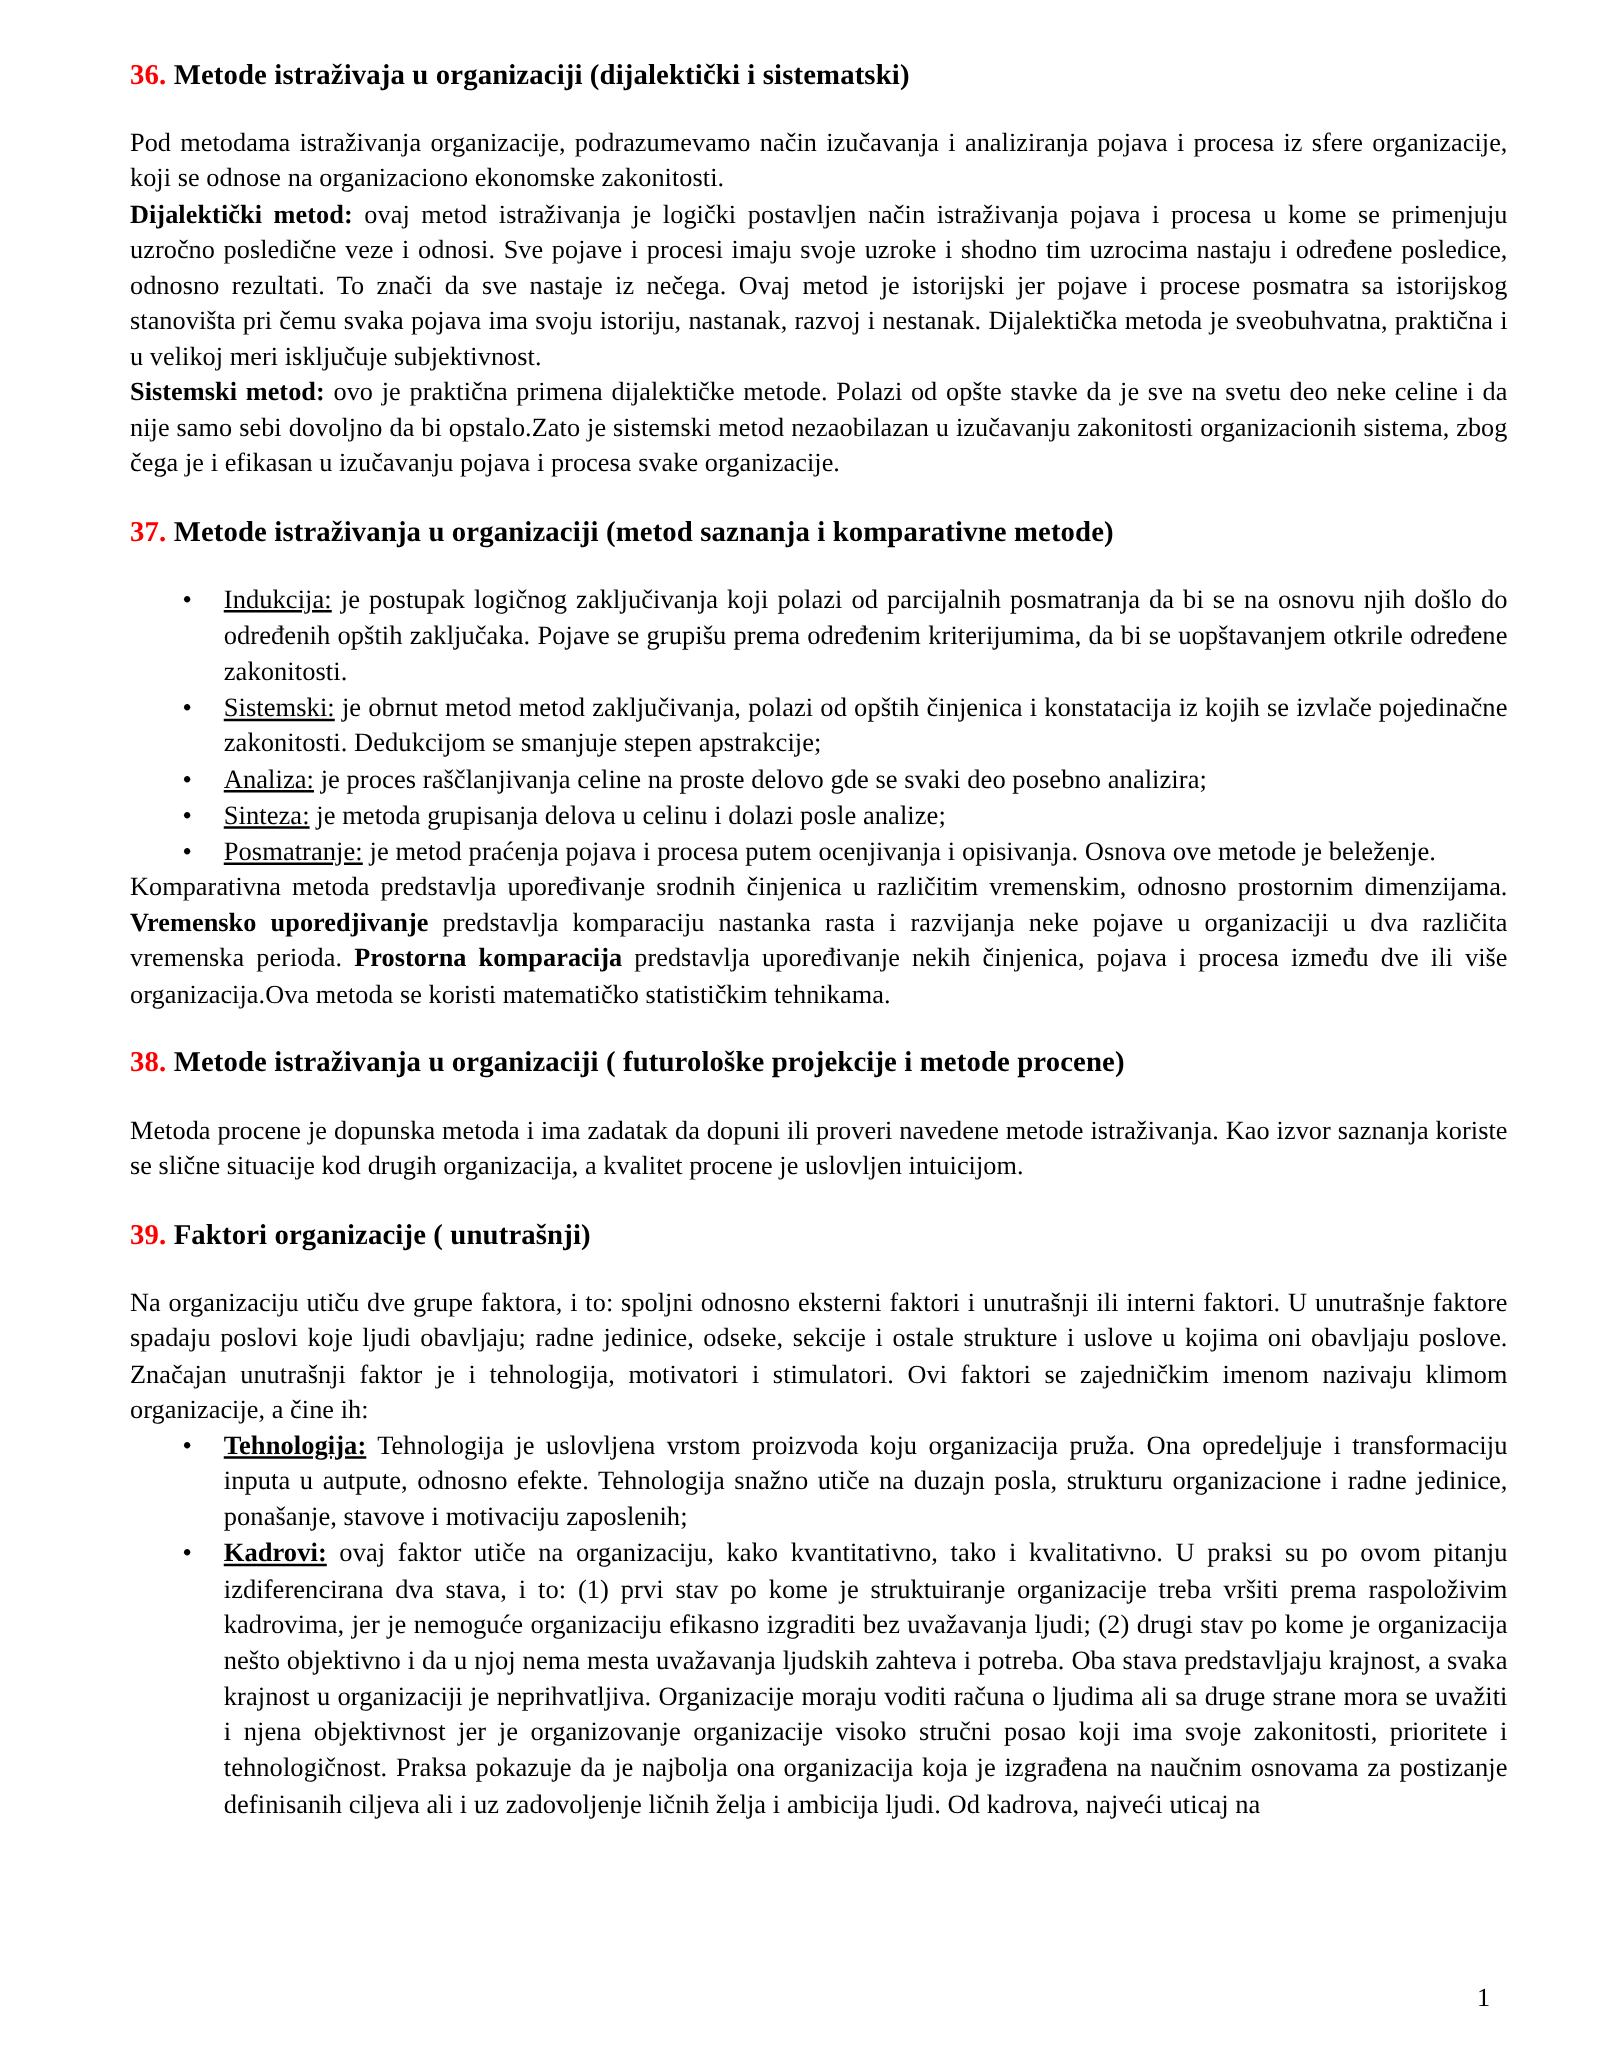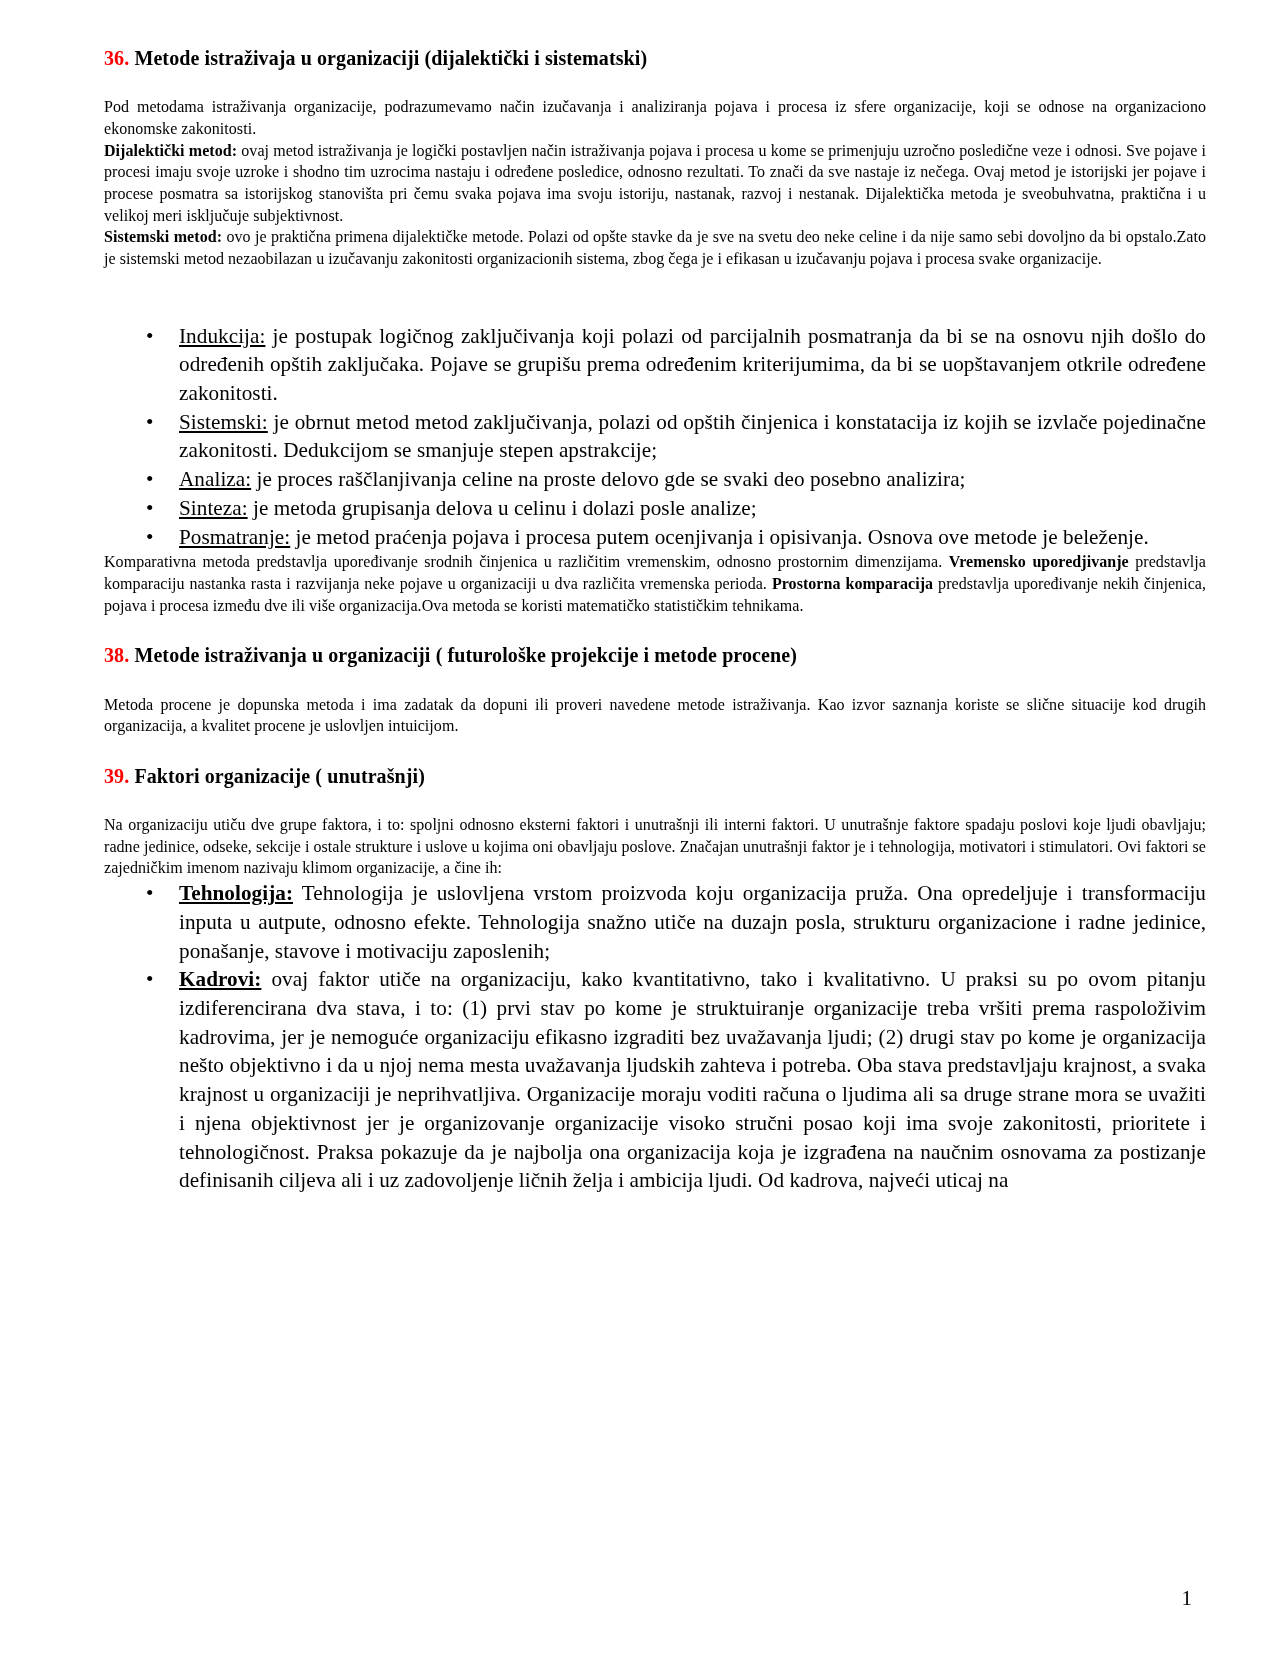--- a/index.html
+++ b/index.html
@@ -19,31 +19,31 @@
     width: 1280px;
     min-height: 1653px;
     box-sizing: border-box;
     padding: 46px 75px 30px 104px;
     background: #ffffff;
   }
   .doc-body {
     width: 1102px;
   }
   h2.section-heading {
-    font-size: 20px;
+    font-size: 23px;
     font-weight: bold;
     line-height: 1.26;
     margin: 0 0 0 0;
     letter-spacing: 0.1px;
   }
   h2.section-heading .num {
     color: #ff0000;
   }
   p.para {
-    font-size: 16px;
+    font-size: 21px;
     line-height: 1.355;
     margin: 0;
     text-align: justify;
     text-justify: inter-word;
     letter-spacing: 0.05px;
   }
   p.para.last-line-left {
     text-align-last: left;
   }
   .gap-after-heading { height: 25px; }
@@ -89,20 +89,21 @@
   <div class="doc-body">
 
     <h2 class="section-heading"><span class="num">36.</span><span> Metode istraživaja u organizaciji (dijalektički i sistematski)</span></h2>
     <div class="gap-after-heading"></div>
     <p class="para last-line-left"><span>Pod metodama istraživanja organizacije, podrazumevamo način izučavanja i analiziranja pojava i procesa iz sfere organizacije, koji se odnose na organizaciono ekonomske zakonitosti.</span></p>
     <p class="para"><b class="term">Dijalektički metod:</b><span> ovaj metod istraživanja je logički postavljen način istraživanja pojava i procesa u kome se primenjuju uzročno posledične veze i odnosi. Sve pojave i procesi imaju svoje uzroke i shodno tim uzrocima nastaju i određene posledice, odnosno rezultati. To znači da sve nastaje iz nečega. Ovaj metod je istorijski jer pojave i procese posmatra sa istorijskog stanovišta pri čemu svaka pojava ima svoju istoriju, nastanak, razvoj i nestanak. Dijalektička metoda je sveobuhvatna, praktična i u velikoj meri isključuje subjektivnost.</span></p>
     <p class="para"><b class="term">Sistemski metod:</b><span> ovo je praktična primena dijalektičke metode. Polazi od opšte stavke da je sve na svetu deo neke celine i da nije samo sebi dovoljno da bi opstalo.Zato je sistemski metod nezaobilazan u izučavanju zakonitosti organizacionih sistema, zbog čega je i efikasan u izučavanju pojava i procesa svake organizacije.</span></p>
 
     <div class="gap-before-heading"></div>
 
+    <h2 class="section-heading"><span class="num">37.</span><span> Metode istraživanja u organizaciji (metod saznanja i komparativne metode)</span></h2>
     <div class="gap-after-heading"></div>
     <ul class="bullets">
       <li><span class="bullet-dot">•</span><span class="term-u">Indukcija:</span><span> je postupak logičnog zaključivanja koji polazi od parcijalnih posmatranja da bi se na osnovu njih došlo do određenih opštih zaključaka. Pojave se grupišu prema određenim kriterijumima, da bi se uopštavanjem otkrile određene zakonitosti.</span></li>
       <li><span class="bullet-dot">•</span><span class="term-u">Sistemski:</span><span> je obrnut metod metod zaključivanja, polazi od opštih činjenica i konstatacija iz kojih se izvlače pojedinačne zakonitosti. Dedukcijom se smanjuje stepen apstrakcije;</span></li>
       <li><span class="bullet-dot">•</span><span class="term-u">Analiza:</span><span> je proces raščlanjivanja celine na  proste delovo gde se svaki deo posebno analizira;</span></li>
       <li><span class="bullet-dot">•</span><span class="term-u">Sinteza:</span><span> je metoda grupisanja delova u celinu i dolazi posle analize;</span></li>
       <li><span class="bullet-dot">•</span><span class="term-u">Posmatranje:</span><span> je metod praćenja pojava i procesa putem ocenjivanja i opisivanja. Osnova ove metode je beleženje.</span></li>
     </ul>
     <p class="para"><span>Komparativna metoda predstavlja upoređivanje srodnih činjenica u različitim vremenskim, odnosno prostornim dimenzijama. </span><b class="term">Vremensko uporedjivanje</b><span> predstavlja komparaciju nastanka rasta i razvijanja neke pojave u organizaciji u dva različita vremenska perioda. </span><b class="term">Prostorna komparacija</b><span> predstavlja upoređivanje nekih činjenica, pojava i procesa između dve ili više organizacija.Ova metoda se koristi matematičko statističkim tehnikama.</span></p>
 

